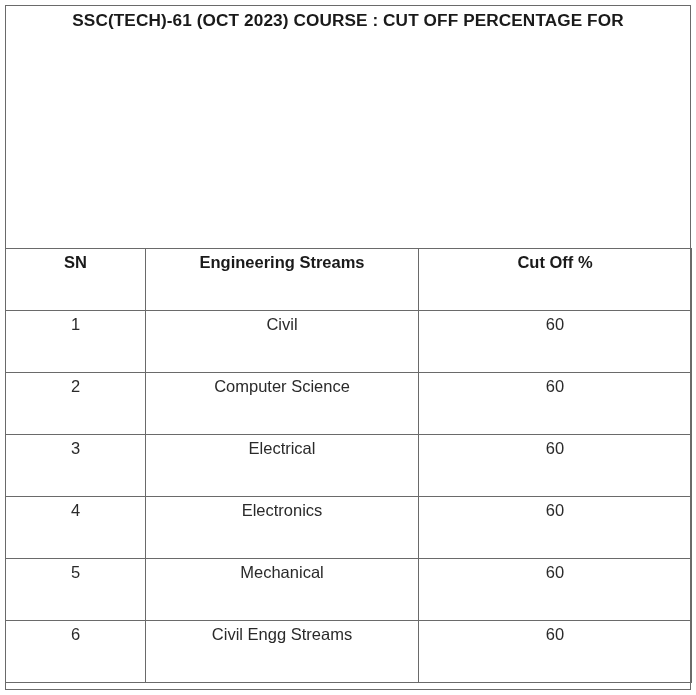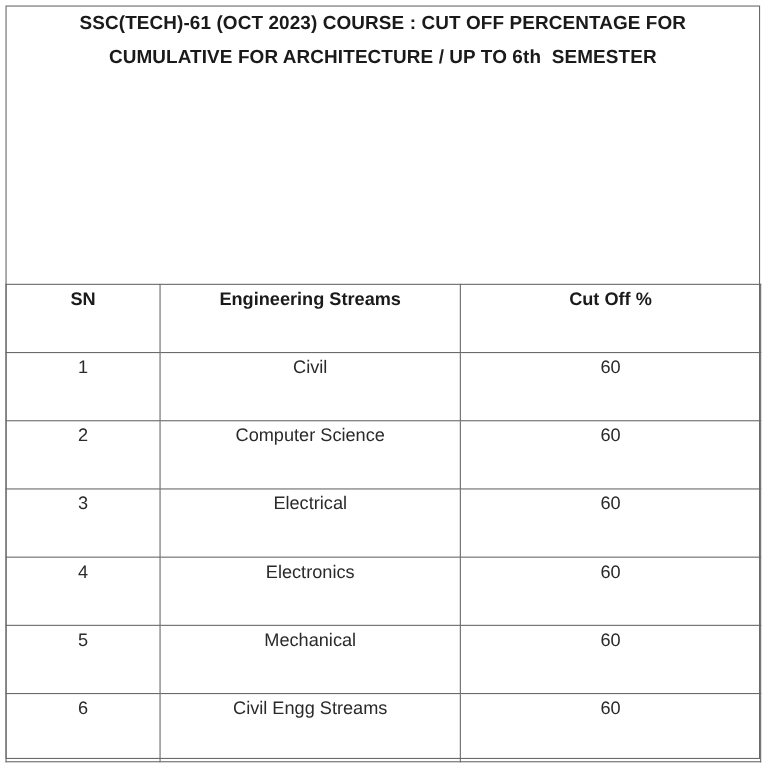--- a/index.html
+++ b/index.html
@@ -4,36 +4,35 @@
   <style>
     html, body { margin: 0; padding: 0; background: #ffffff; }
     body { width: 696px; height: 695px; position: relative; overflow: hidden;
            font-family: "Liberation Sans", sans-serif; color: #1a1a1a; }
     .frame { position: absolute; left: 5px; top: 5px; width: 686px; height: 685px;
              border: 1px solid #6a6a6a; box-sizing: border-box; }
     .title { position: absolute; left: 5px; top: 5px; width: 686px; height: 253px;
              box-sizing: border-box; text-align: center;
              font-weight: bold; font-size: 17.2px; line-height: 30.8px; letter-spacing: 0.1px; }
     .title div { white-space: pre; }
-    table { position: absolute; left: 5px; top: 258px; width: 686px; height: 432px;
+    table { position: absolute; left: 5px; top: 248px; width: 686px; height: 432px;
             border-collapse: collapse; table-layout: fixed; }
     td, th { border: 1px solid #6a6a6a; vertical-align: top; text-align: center;
              padding: 4px 0 0 0; font-size: 16.5px; height: 57px; }
     th { font-weight: bold; }
     td { font-weight: normal; color: #2a2a2a; }
     col.c1 { width: 140px; } col.c2 { width: 273px; } col.c3 { width: 273px; }
   </style>
 </head>
 <body>
 
 <div class="frame"></div>
 
 <div class="title">
   <div>SSC(TECH)-61 (OCT 2023) COURSE : CUT OFF PERCENTAGE FOR</div>
-  <div>CUMULATIVE FOR ARCHITECTURE / UP TO 6th  SEMESTER</div>
 </div>
 
 <table>
   <colgroup>
       <col class="c1">
       <col class="c2">
       <col class="c3">
     </colgroup>
   <thead>
     <tr>

